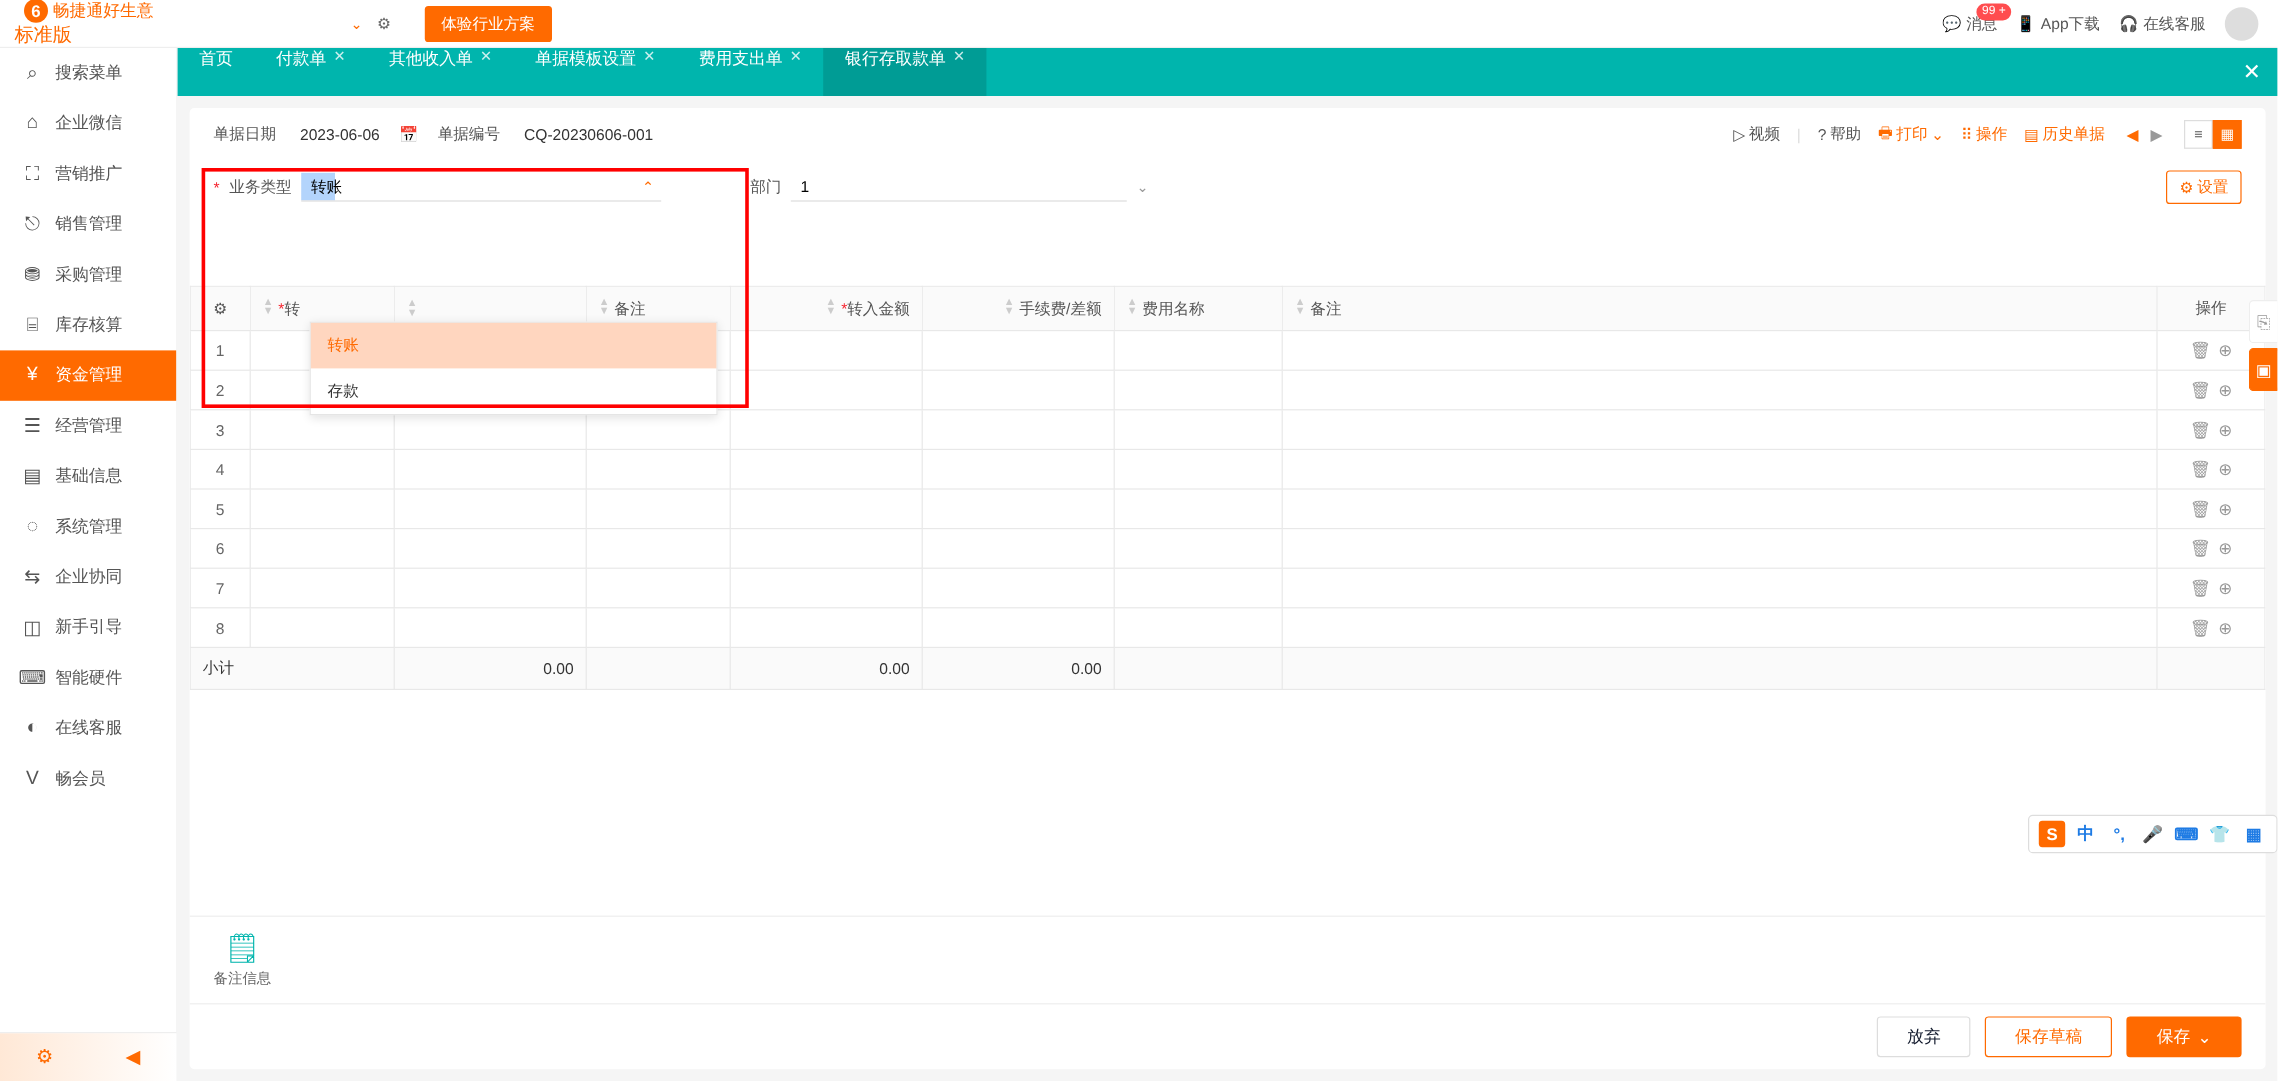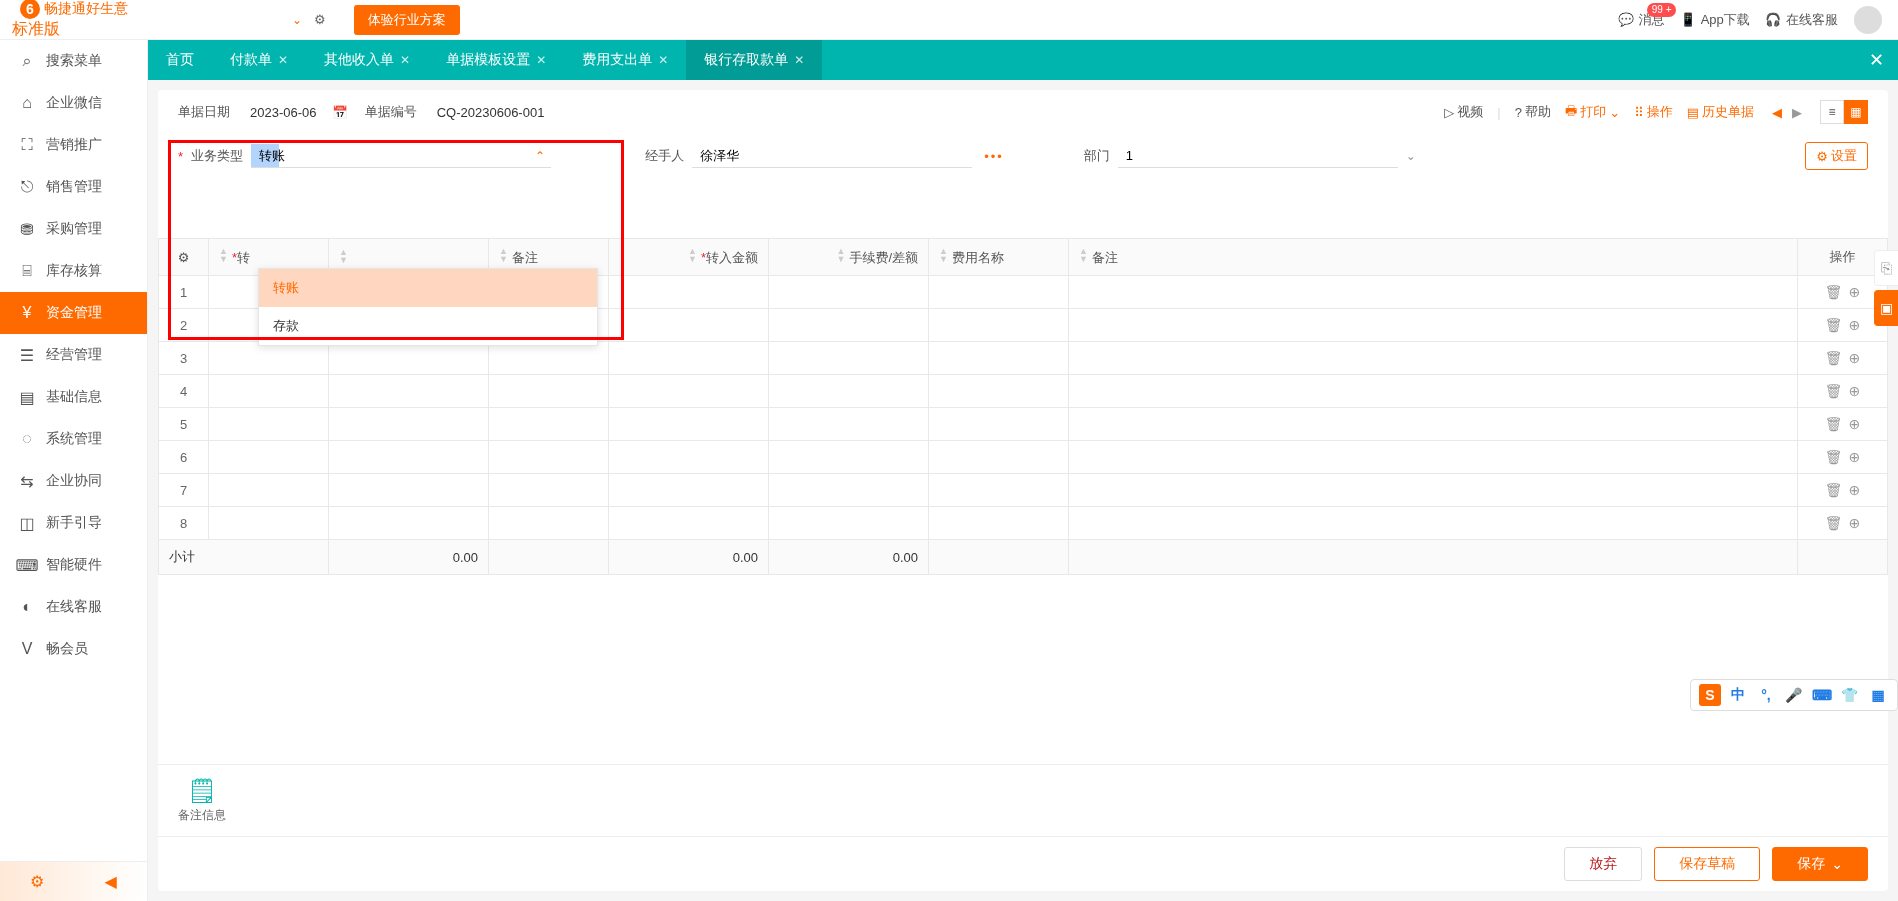--- a/index.html
+++ b/index.html
@@ -30,21 +30,21 @@
 .sidebar-item.active { background: #ff6a00; color: #fff; }
 .sidebar-icon { width: 18px; height: 18px; display: inline-flex; align-items: center; justify-content: center; font-size: 16px; }
 .sidebar-footer { display: flex; justify-content: space-around; padding: 10px 0; border-top: 1px solid #eee; background: linear-gradient(to right, #ffe8d6 0%, #fff 100%); }
 .sidebar-footer .ftr-btn { color: #ff6a00; font-size: 16px; cursor: pointer; }
 
 
 .main { flex: 1; display: flex; flex-direction: column; background: #f5f5f5; position: relative; }
 
 
 .tabs-bar { height: 40px; background: #00b5ad; display: flex; align-items: center; color: #fff; }
-.tab { height: 100%; display: flex; align-items: center; padding: 0 18px; font-size: 14px; cursor: pointer; gap: 6px; }
+.tab { height: 100%; display: flex; padding: 0 18px; font-size: 14px; cursor: pointer; gap: 6px; }
 .tab.active { background: #009c95; }
 .tab-close { font-size: 12px; opacity: 0.8; cursor: pointer; }
 .tabs-spacer { flex: 1; }
 .tabs-close-all { padding: 0 14px; cursor: pointer; font-size: 18px; }
 
 
 .content { flex: 1; margin: 10px; background: #fff; border-radius: 4px; display: flex; flex-direction: column; overflow: hidden; position: relative; }
 
 .doc-header { display: flex; align-items: center; padding: 10px 20px; gap: 16px; font-size: 13px; }
 .doc-header .label { color: #555; margin-right: 4px; }
@@ -94,21 +94,21 @@
 
 
 .remarks-section { display: flex; align-items: center; border-top: 1px solid #eee; padding: 12px 20px; gap: 16px; }
 .remarks-icon-box { display: flex; flex-direction: column; align-items: center; gap: 2px; color: #00b5ad; }
 .remarks-icon-box .ricon { font-size: 24px; }
 .remarks-icon-box .rlabel { font-size: 12px; color: #666; }
 .remarks-input { flex: 1; border: none; outline: none; font-size: 13px; padding: 8px; }
 
 
 .footer-bar { display: flex; justify-content: flex-end; align-items: center; padding: 10px 20px; gap: 12px; border-top: 1px solid #eee; }
-.btn { padding: 7px 24px; font-size: 14px; border-radius: 3px; cursor: pointer; border: 1px solid #ddd; background: #fff; color: #b91c1c; }
+.btn { padding: 7px 24px; font-size: 14px; border-radius: 3px; cursor: pointer; border: 1px solid #ddd; background: #fff; color: #0f172a; }
 .btn-outline-orange { border-color: #ff6a00; color: #ff6a00; background: #fff; }
 .btn-orange { background: #ff6a00; border-color: #ff6a00; color: #fff; display: flex; align-items: center; gap: 6px; }
 
 
 .right-float { position: absolute; right: 0; top: 210px; display: flex; flex-direction: column; gap: 4px; z-index: 20; }
 .right-float-item { width: 24px; height: 36px; background: #fff; border: 1px solid #eee; border-right: none; border-radius: 4px 0 0 4px; display: flex; align-items: center; justify-content: center; cursor: pointer; color: #999; font-size: 14px; }
 .right-float-item.orange { background: #ff6a00; color: #fff; border-color: #ff6a00; }
 
 
 .ime-bar { position: absolute; right: 0; bottom: 190px; display: flex; align-items: center; gap: 6px; background: #fff; padding: 4px 8px; border: 1px solid #ddd; border-radius: 4px; z-index: 60; }
@@ -301,25 +301,20 @@
 
       <div class="form-row">
         <div class="form-field">
           <span class="req">*</span>
           <span class="flabel">业务类型</span>
           <span style="position:relative;display:inline-flex;align-items:center;">
             <input class="form-input" style="min-width: 300px; background: linear-gradient(to right, rgb(179, 212, 252) 0px, rgb(179, 212, 252) 28px, transparent 28px);" value="转账">
             <span class="dropdown-arrow" style="margin-left:-16px;">⌃</span>
           </span>
         </div>
-        <div class="form-field" style="margin-left:60px;">
-          <span class="flabel">经手人</span>
-          <input class="form-input" style="min-width: 280px;" value="徐泽华">
-          <span class="more-dots">•••</span>
-        </div>
         <div class="form-field" style="margin-left:40px;">
           <span class="flabel">部门</span>
           <input class="form-input" style="min-width: 280px;" value="1">
           <span class="dropdown-arrow gray">⌄</span>
         </div>
         <button class="settings-btn">
           <span>⚙</span>
           <span>设置</span>
         </button>
       </div>

